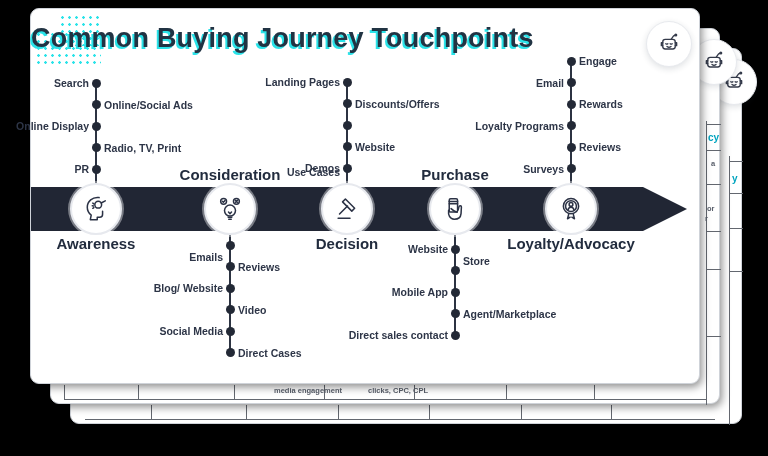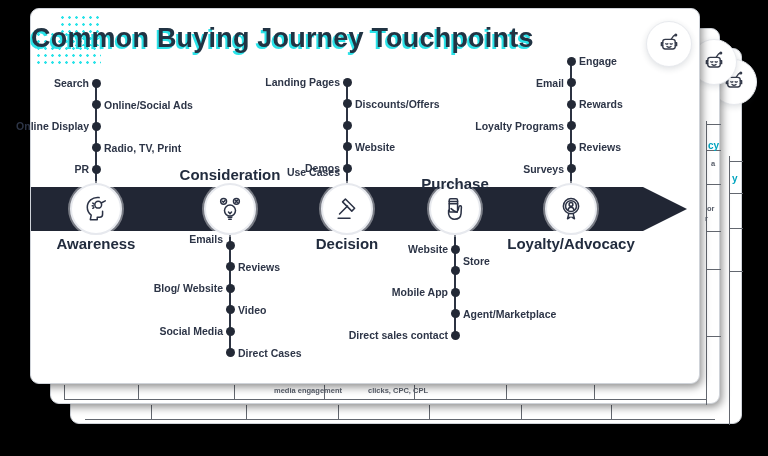--- a/index.html
+++ b/index.html
@@ -90,21 +90,21 @@
         <path d="M10.5 16.5 H8.8 V20 H10.5 M25.5 16.5 H27.2 V20 H25.5"></path>
       </svg>
     </div>
     <div class="frag frag-v" style="left:655px;top:92px;height:284px;"></div>
     <div class="frag frag-h" style="left:655px;top:95px;width:15px;"></div>
     <div class="frag frag-h" style="left:655px;top:121px;width:15px;"></div>
     <div class="frag frag-h" style="left:655px;top:155px;width:15px;"></div>
     <div class="frag frag-h" style="left:655px;top:202px;width:15px;"></div>
     <div class="frag frag-h" style="left:655px;top:240px;width:15px;"></div>
     <div class="frag frag-h" style="left:655px;top:307px;width:15px;"></div>
-    <div class="frag frag-teal" style="left:657px;top:103px;margin-top:8px;">cy</div>
+    <div class="frag frag-teal" style="left:657px;top:103px;">cy</div>
     <div class="frag frag-text" style="left:660px;top:130px;">a</div>
     <div class="frag frag-text" style="left:656px;top:175px;">or</div>
     <div class="frag frag-text" style="left:654px;top:185px;">r</div>
     <div class="frag frag-h" style="left:13px;top:370px;width:642px;"></div>
     <div class="frag frag-v" style="left:13px;top:356px;height:14px;"></div>
     <div class="frag frag-v" style="left:87px;top:356px;height:14px;"></div>
     <div class="frag frag-v" style="left:183px;top:356px;height:14px;"></div>
     <div class="frag frag-v" style="left:273px;top:356px;height:14px;"></div>
     <div class="frag frag-v" style="left:363px;top:356px;height:14px;"></div>
     <div class="frag frag-v" style="left:455px;top:356px;height:14px;"></div>
@@ -150,21 +150,21 @@
           <svg width="32" height="32" viewBox="0 0 36 36" fill="none" stroke="#2b3245" stroke-width="1.7" stroke-linecap="round" stroke-linejoin="round">
             <path d="M21.5 5.2 C14 4.2 8.2 9.2 8.2 16 C8.2 19.8 10 22.8 12.6 24.8 L11.6 30 L19.4 30 L19.4 27.2 L22.2 27.2 C24.2 27.2 25.4 25.8 25.4 23.8 L25.4 20.4"></path>
             <circle cx="20.5" cy="13.2" r="3.8"></circle>
             <path d="M23.8 11.2 L28.4 8.8"></path>
             <path d="M14.4 11.4 L15.6 12.2 M13.8 14.4 L15.2 14.6 M14.4 17.2 L15.6 16.4"></path>
           </svg>
         </div>
         <div class="stage-label" style="left: -25px; top: 226px;">Awareness</div>
         <div class="tp-line" style="left: 198px; top: 222px; height: 121.5px;"></div>
         <div class="tp-dot" style="left: 194.5px; top: 231.5px;"></div>
-        <div class="tp-label left" style="top: 224px; left: -8px;">Emails</div>
+        <div class="tp-label left" style="top: 242px; left: -8px;">Emails</div>
         <div class="tp-dot" style="left: 194.5px; top: 253px;"></div>
         <div class="tp-label right" style="top: 251.5px; left: 207px;">Reviews</div>
         <div class="tp-dot" style="left: 194.5px; top: 274.5px;"></div>
         <div class="tp-label left" style="top: 273px; left: -8px;">Blog/ Website</div>
         <div class="tp-dot" style="left: 194.5px; top: 296px;"></div>
         <div class="tp-label right" style="top: 294.5px; left: 207px;">Video</div>
         <div class="tp-dot" style="left: 194.5px; top: 317.5px;"></div>
         <div class="tp-label left" style="top: 316px; left: -8px;">Social Media</div>
         <div class="tp-dot" style="left: 194.5px; top: 339px;"></div>
         <div class="tp-label right" style="top: 337.5px; left: 207px;">Direct Cases</div>
@@ -211,21 +211,21 @@
         <div class="tp-dot" style="left: 419.5px; top: 321.5px;"></div>
         <div class="tp-label left" style="top: 320px; left: 217px;">Direct sales contact</div>
         <div class="stage-circle" style="left: 398px; top: 174px;">
           <svg width="32" height="32" viewBox="0 0 36 36" fill="none" stroke="#2b3245" stroke-width="1.7" stroke-linecap="round" stroke-linejoin="round">
             <rect x="11.5" y="6.5" width="9.4" height="15" rx="1.6"></rect>
             <path d="M11.5 9.6 H20.9 M11.5 12.2 H20.9"></path>
             <path d="M10.8 19.5 C10.2 24.5 12 29.3 17 29.5 C21 29.6 24.4 27.4 24.8 23.2 L25.2 15.8 C25.3 14 22.8 13.8 22.4 15.6 L21.6 19"></path>
             <path d="M13.6 17.6 C15.8 19.8 18.2 21.2 20.4 21.6"></path>
           </svg>
         </div>
-        <div class="stage-label" style="left: 334px; top: 166px; text-align: center;">Purchase</div>
+        <div class="stage-label" style="left: 334px; top: 157px; text-align: center;">Purchase</div>
         <div class="tp-line" style="left: 539px; top: 52px; height: 126px;"></div>
         <div class="tp-dot" style="left: 535.5px; top: 47.5px;"></div>
         <div class="tp-label right" style="top: 46px; left: 548px;">Engage</div>
         <div class="tp-dot" style="left: 535.5px; top: 69px;"></div>
         <div class="tp-label left" style="top: 67.5px; left: 333px;">Email</div>
         <div class="tp-dot" style="left: 535.5px; top: 90.5px;"></div>
         <div class="tp-label right" style="top: 89px; left: 548px;">Rewards</div>
         <div class="tp-dot" style="left: 535.5px; top: 112px;"></div>
         <div class="tp-label left" style="top: 110.5px; left: 333px;">Loyalty Programs</div>
         <div class="tp-dot" style="left: 535.5px; top: 133.5px;"></div>

